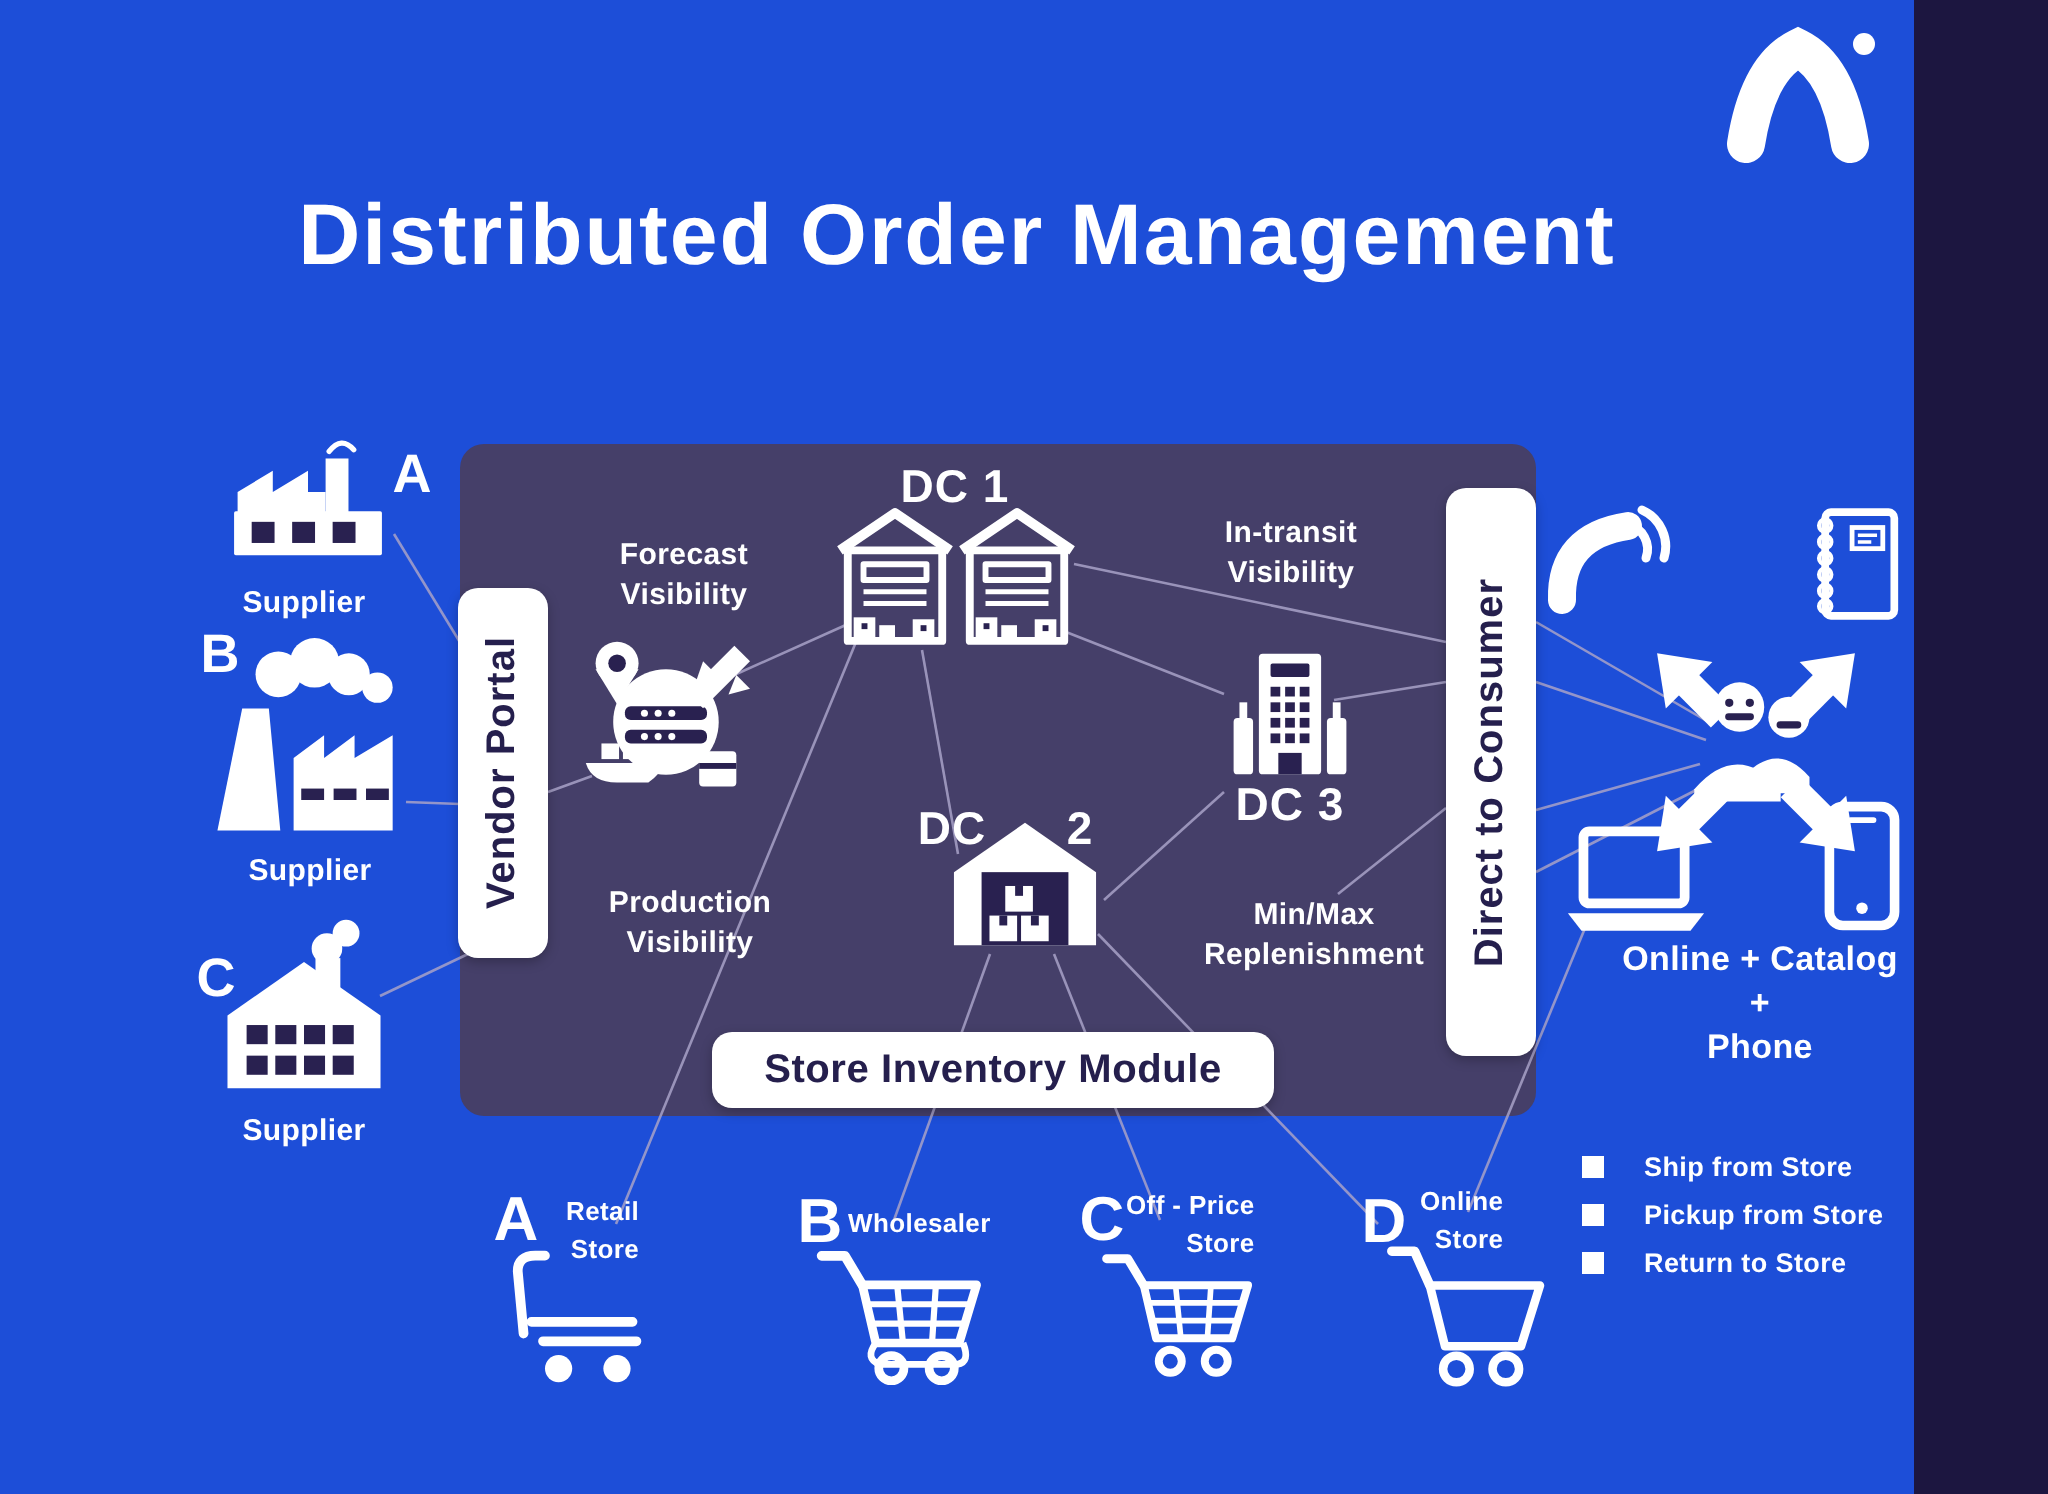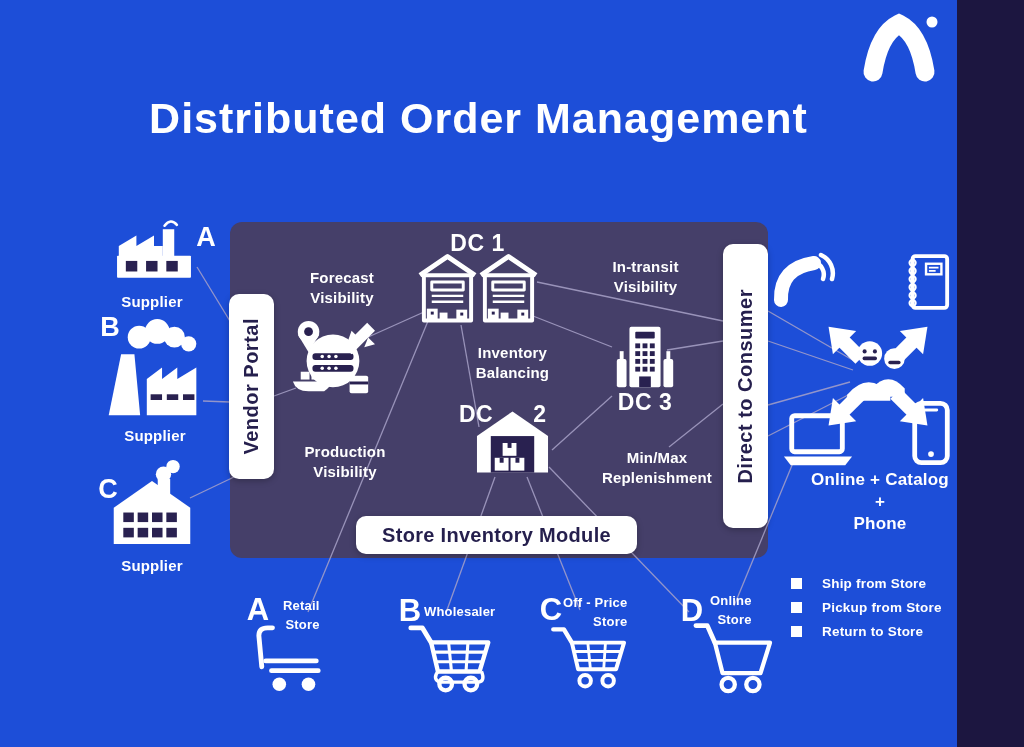--- a/index.html
+++ b/index.html
@@ -190,24 +190,20 @@
     <path d="M58,30 L82,6 l8,8 -24,24 z" fill="#fff"></path>
     <path d="M66,14 l11,11 -17,6 z" fill="#fff"></path>
     <path d="M83,21 l7,7 -11,3 z" fill="#fff"></path>
     <path d="M6,66 q3,10 16,10 h16 q6,-4 8,-10 z" fill="#fff"></path>
     <rect x="14" y="56" width="9" height="8" fill="#fff"></rect>
       <rect x="25" y="59" width="8" height="5" fill="#fff"></rect>
     <rect x="64" y="60" width="19" height="18" rx="2" fill="#fff"></rect>
     <rect x="64" y="66" width="19" height="3" fill="#292150"></rect>
   </svg>
 
-  <div class="lbl" style="left:460px;top:343px;width:105px;">
-    <div>Inventory</div>
-      <div>Balancing</div>
-  </div>
 
   <svg class="abs" style="left:610px;top:323px;" width="70" height="68" viewBox="0 0 72 68">
     <rect x="10" y="28" width="4" height="10" fill="#fff"></rect>
       <rect x="58" y="28" width="4" height="10" fill="#fff"></rect>
     <rect x="7" y="36" width="10" height="29" rx="2" fill="#fff"></rect>
     <rect x="55" y="36" width="10" height="29" rx="2" fill="#fff"></rect>
     <rect x="20" y="3" width="32" height="62" rx="2" fill="#fff"></rect>
     <rect x="26" y="8" width="20" height="7" rx="1" fill="#292150"></rect>
     <g fill="#292150">
       <rect x="26" y="20" width="5" height="5"></rect>

